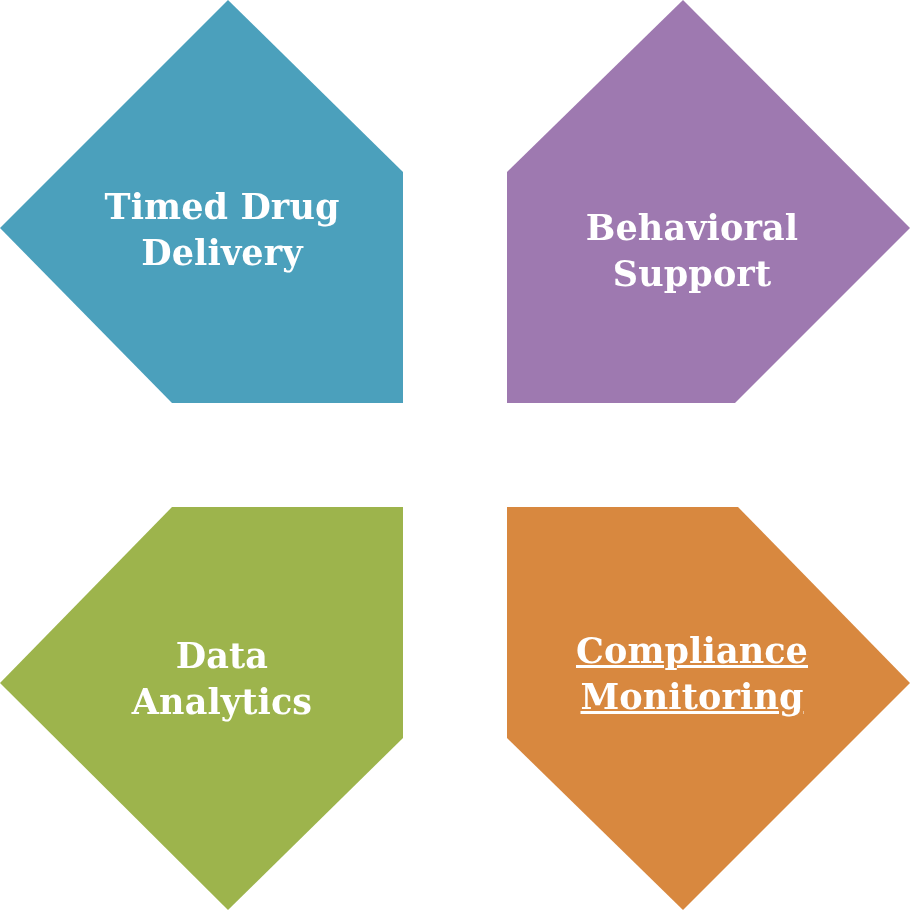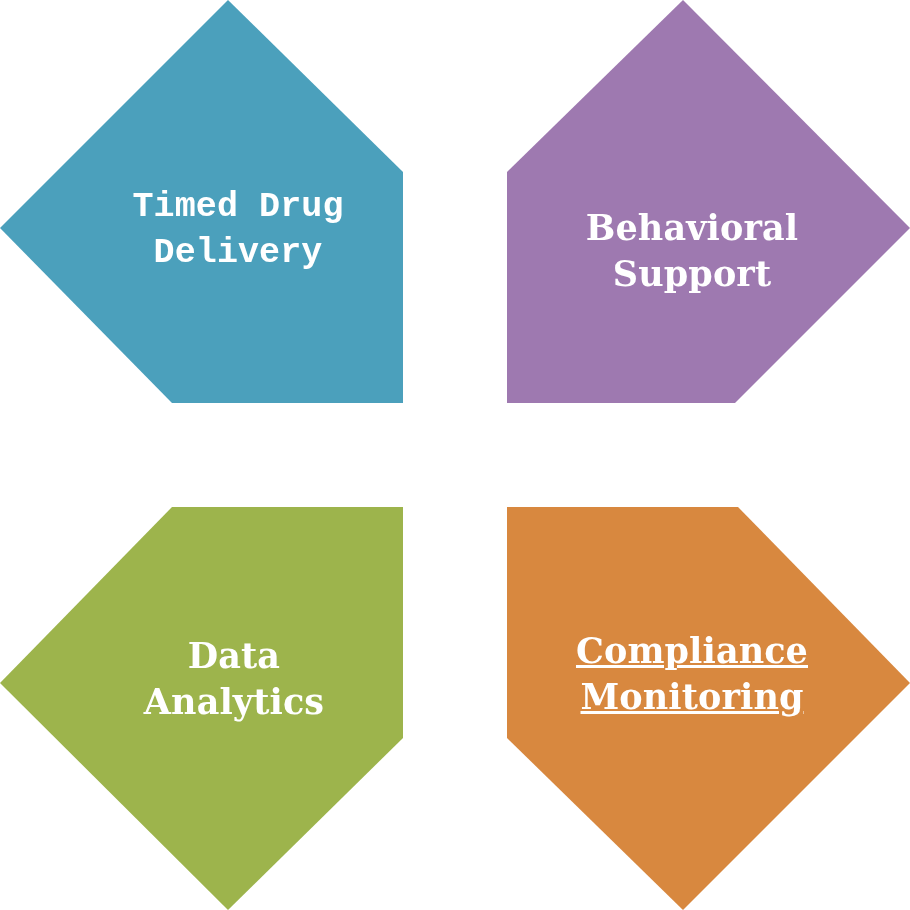--- a/index.html
+++ b/index.html
@@ -39,27 +39,27 @@
     font-weight: 700;
     font-size: 35px;
     line-height: 46px;
     letter-spacing: 0.1px;
     white-space: pre-line;
     pointer-events: none;
     -webkit-font-smoothing: antialiased;
   }
   
   #label-timed-drug-delivery {
-    left: 58px;  top: 184px;  width: 360px; font-family: Liberation Mono, monospace;
+    left: 42px;  top: 184px;  width: 360px;
   }
   #label-behavioral-support {
     left: 512px; top: 184px;  width: 360px; margin-top: 21px;
   }
   #label-data-analytics {
-    left: 54px;  top: 633px;  width: 360px;
+    left: 42px;  top: 633px;  width: 360px;
   }
   #label-compliance-monitoring {
     left: 512px; top: 628px;  width: 360px; text-decoration: underline;
   }
 </style>
 </head>
 <body>
 
 <div id="diagram-root">
 

